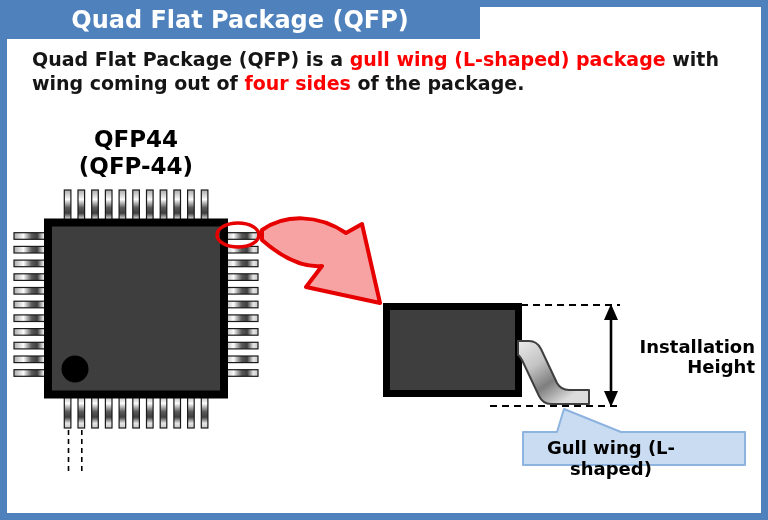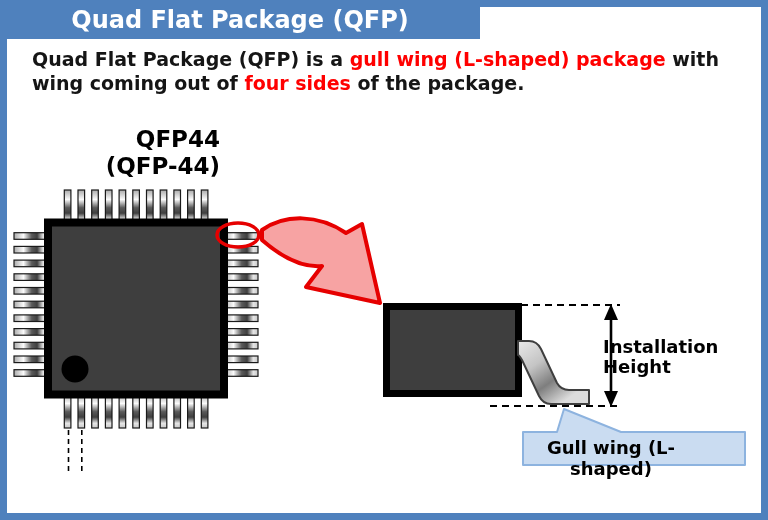--- a/index.html
+++ b/index.html
@@ -16,29 +16,29 @@
   }
   #title-bar .title{
     color:#ffffff;font-size:24px;font-weight:bold;letter-spacing:0px;
   }
   .desc{
     position:absolute;left:20px;top:47px;width:724px;
     font-size:19px;font-weight:bold;line-height:24px;color:#151515;z-index:2;margin-left:12px;
   }
   .desc .red{color:#FF0000;}
   .chip-label{
-    position:absolute;left:52px;top:126px;width:168px;text-align:right;
+    position:absolute;left:52px;top:126px;width:168px;text-align:center;
     font-size:23px;font-weight:bold;line-height:27px;color:#000;
     white-space:pre-line;z-index:2;
   }
   .pin-pitch-label{
     position:absolute;left:23px;top:472px;font-size:21px;font-weight:bold;color:#000;z-index:2;
   }
   .inst-height-label{
-    position:absolute;left:603px;top:337px;width:152px;text-align:left;
+    position:absolute;left:603px;top:337px;width:152px;text-align:right;
     font-size:18px;font-weight:bold;line-height:20px;color:#000;
     white-space:pre-line;z-index:2;
   }
   .gull-label{
     position:absolute;left:523px;top:437px;width:176px;text-align:center;
     font-size:18px;font-weight:bold;color:#000;z-index:3;
   }
   #diagram-svg{position:absolute;left:0;top:0;z-index:1;}
 </style>
 </head>

